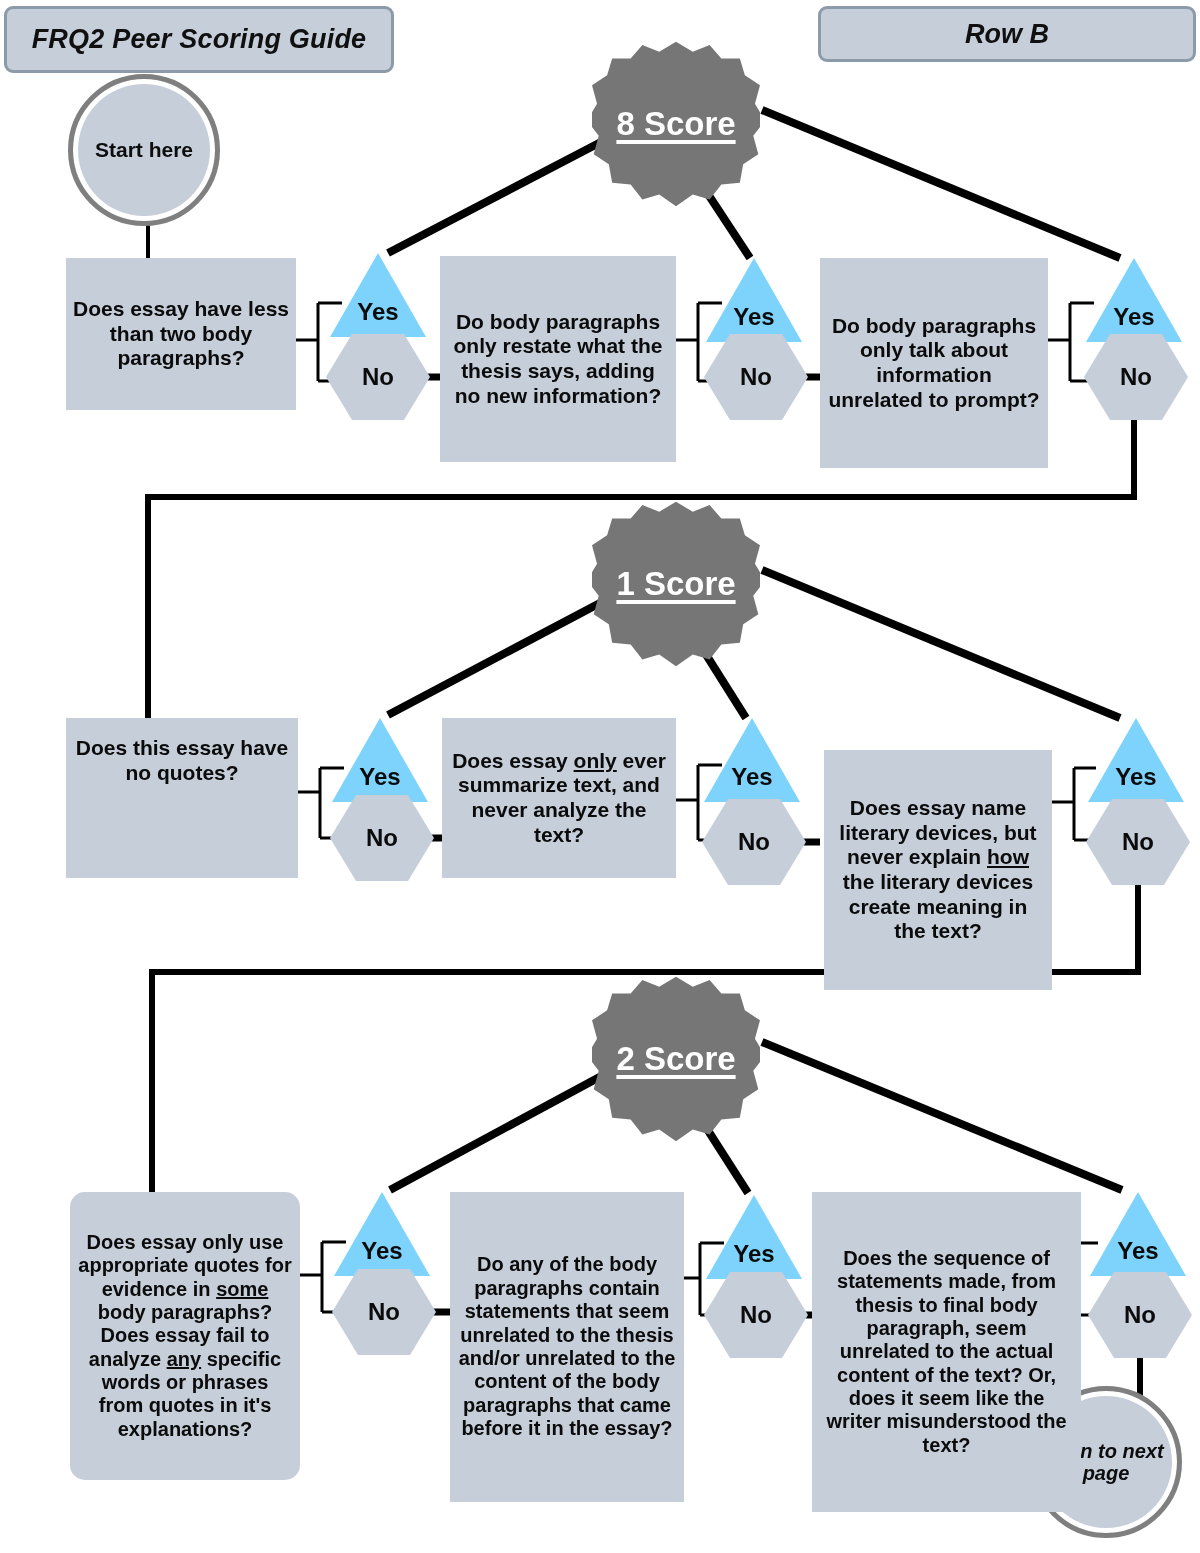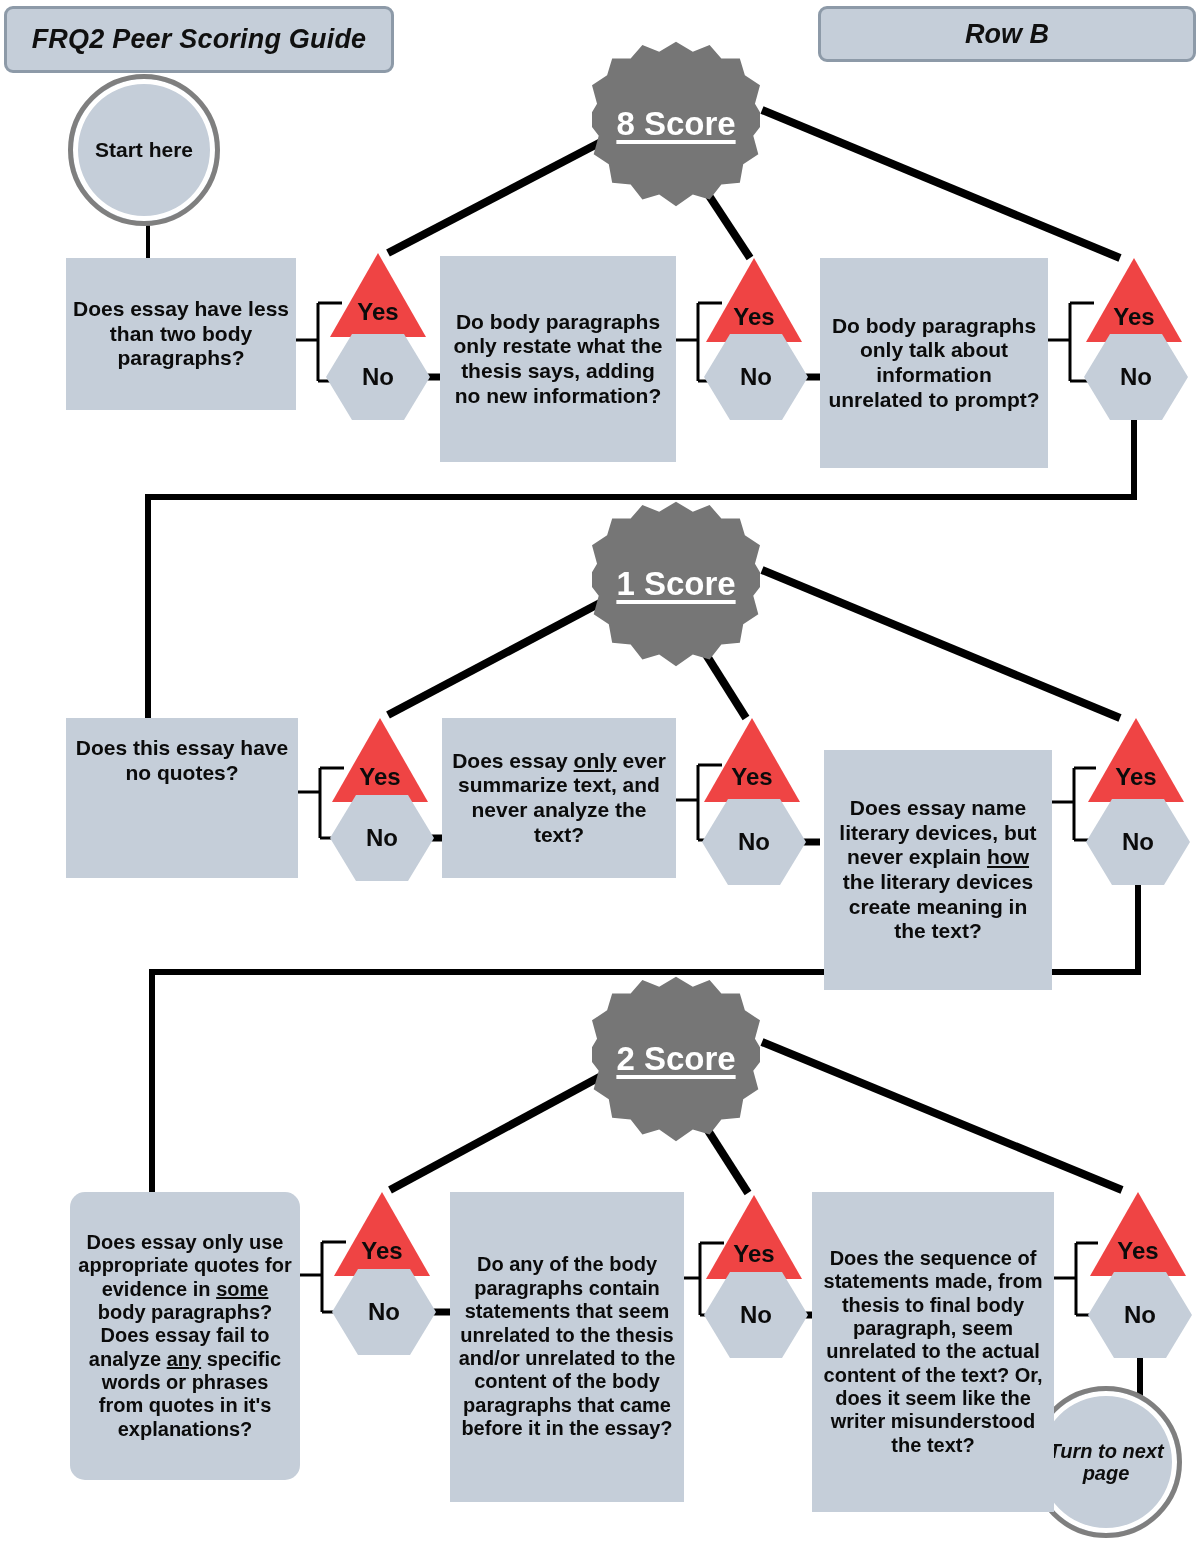--- a/index.html
+++ b/index.html
@@ -38,21 +38,21 @@
 
   
   .qbox{position:absolute;z-index:4;background:#c5ced9;box-sizing:border-box;
         display:flex;align-items:center;justify-content:center;text-align:center;
         color:#0b0b0b;font-weight:bold;line-height:1.17;padding:4px 7px;}
   .qbox .txt{width:100%;}
   .qbox u{}
 
   
   .yes{position:absolute;z-index:4;width:96px;height:84px;
-       background:#ef4444;clip-path:polygon(50% 0%,100% 100%,0% 100%);
+       background:#7dd3fc;clip-path:polygon(50% 0%,100% 100%,0% 100%);
        display:flex;align-items:flex-end;justify-content:center;}
   .yes span{font-weight:bold;font-size:24px;color:#0b0b0b;padding-bottom:11px;}
 
   
   .no{position:absolute;z-index:4;width:104px;height:86px;
       background:#c5ced9;
       clip-path:polygon(25% 0%,75% 0%,100% 50%,75% 100%,25% 100%,0% 50%);
       display:flex;align-items:center;justify-content:center;}
   .no span{font-weight:bold;font-size:24px;color:#0b0b0b;}
 </style>
@@ -242,21 +242,21 @@
   <div class="qbox" style="left:450px;top:1192px;width:234px;height:310px;font-size:20px;">
     <span class="txt">Do any of the body paragraphs contain statements that seem unrelated to the thesis and/or unrelated to the content of the body paragraphs that came before it in the essay?</span>
   </div>
   <div class="yes" style="left:706px;top:1195px;">
     <span>Yes</span>
   </div>
   <div class="no" style="left:704px;top:1272px;">
     <span>No</span>
   </div>
 
-  <div class="qbox" style="left:812px;top:1192px;width:242px;height:320px;font-size:20px;">
+  <div class="qbox" style="left:812px;top:1192px;width:269px;height:320px;font-size:20px;">
     <span class="txt">Does the sequence of statements made, from thesis to final body paragraph, seem unrelated to the actual content of the text? Or, does it seem like the writer misunderstood the text?</span>
   </div>
   <div class="yes" style="left:1090px;top:1192px;">
     <span>Yes</span>
   </div>
   <div class="no" style="left:1088px;top:1272px;">
     <span>No</span>
   </div>
 
 </div>

